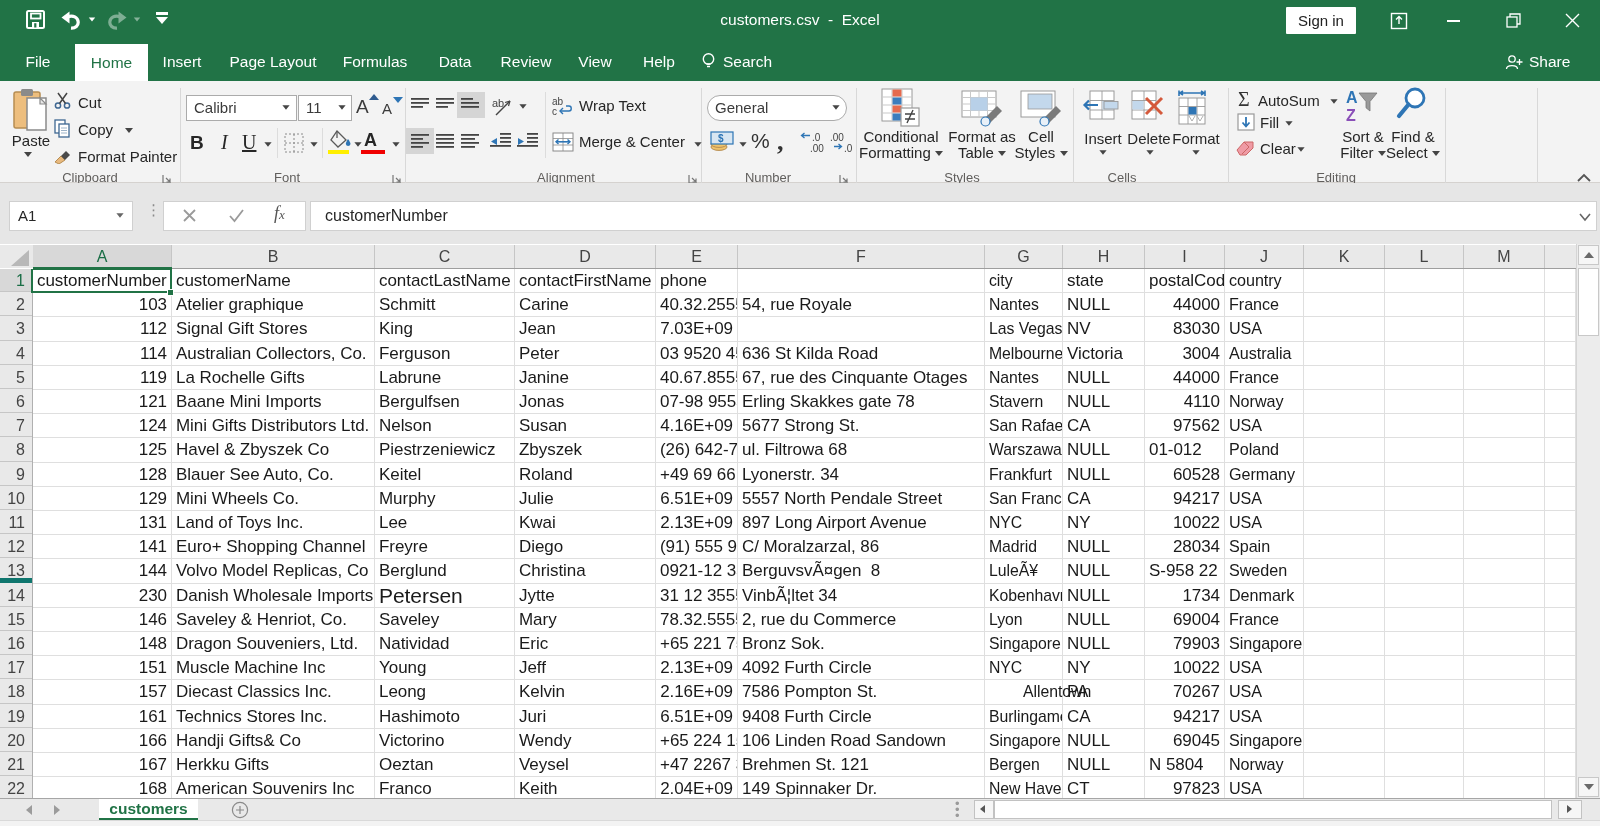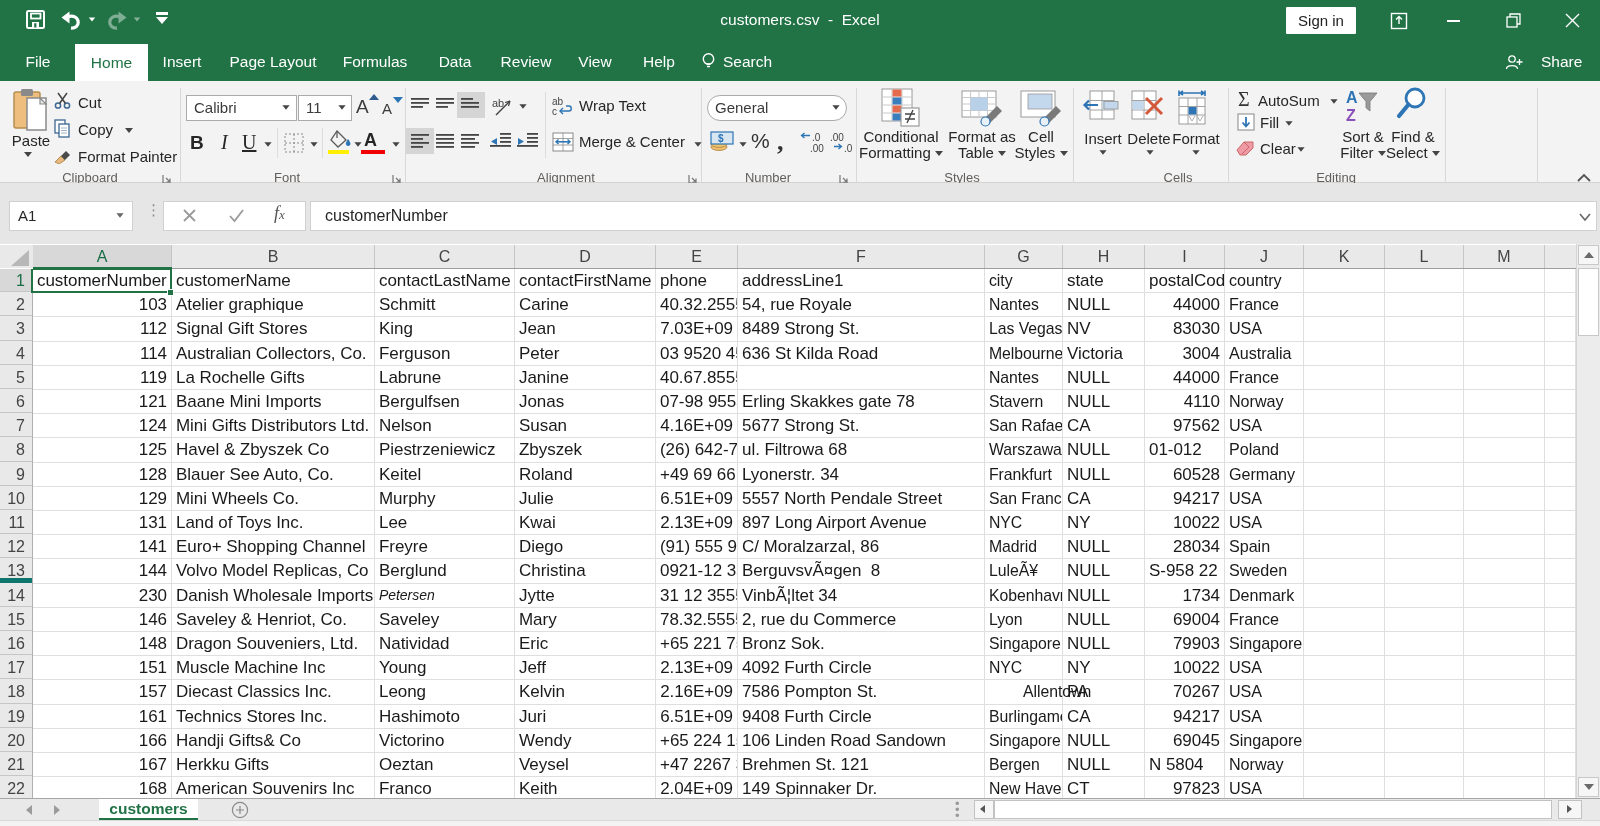--- a/index.html
+++ b/index.html
@@ -66,21 +66,21 @@
 <svg class="abs" style="left:700px;top:52px" width="17" height="19" viewBox="0 0 17 19">
 <circle cx="8.5" cy="7" r="5.2" fill="none" stroke="#fff" stroke-width="1.4"></circle>
 <path d="M6.5 12 L10.5 12 M7 14.5 L10 14.5" stroke="#fff" stroke-width="1.4"></path>
 </svg>
 <div class="abs tt" style="left:723px;top:42px;height:39px;line-height:39px;">Search</div>
 <svg class="abs" style="left:1505px;top:53px" width="19" height="18" viewBox="0 0 19 18">
 <circle cx="7" cy="6" r="3.2" fill="none" stroke="#fff" stroke-width="1.3"></circle>
 <path d="M1.5 16 C1.5 11.5 12.5 11.5 12.5 16" fill="none" stroke="#fff" stroke-width="1.3"></path>
 <path d="M14.5 6 L14.5 12 M11.5 9 L17.5 9" stroke="#fff" stroke-width="1.3"></path>
 </svg>
-<div class="abs tt" style="left:1529px;top:42px;height:39px;line-height:39px;margin-left:12px;">Share</div>
+<div class="abs tt" style="left:1529px;top:42px;height:39px;line-height:39px;">Share</div>
 <div class="abs" style="left:0;top:81px;width:1600px;height:102px;background:#f3f3f3;border-bottom:1px solid #d5d2cf;box-sizing:border-box;"></div>
 <div class="sep" style="left:180px;"></div>
 <div class="sep" style="left:405px;"></div>
 <div class="sep" style="left:701px;"></div>
 <div class="sep" style="left:856px;"></div>
 <div class="sep" style="left:1073px;"></div>
 <div class="sep" style="left:1228px;"></div>
 <div class="sep" style="left:1445px;"></div>
 <div class="sep" style="left:1537px;"></div>
 <svg class="abs" style="left:10px;top:88px" width="40" height="44" viewBox="0 0 40 44">
@@ -328,21 +328,21 @@
 <rect x="4" y="8" width="26" height="26" fill="#fff" stroke="#9a9a9a" stroke-width="1"></rect>
 <path d="M4 16.5 L30 16.5 M4 25 L30 25 M13 8 L13 34 M22 8 L22 34" stroke="#9a9a9a" stroke-width="0.9"></path>
 <rect x="13.5" y="17" width="8" height="7.5" fill="#2e75b5"></rect>
 <path d="M14 26 L17 31 L20 26 M22 26 L25 31 L28 26" fill="#fff" stroke="#9a9a9a" stroke-width="0.8"></path>
 <path d="M5 3 L29 3 M5 3 L8 1 M5 3 L8 5 M29 3 L26 1 M29 3 L26 5 M4 0.5 L4 6 M30 0.5 L30 6" stroke="#2e75b5" stroke-width="1.6" fill="none"></path>
 </svg>
 <div class="abs ric" style="left:1166px;top:130px;width:60px;text-align:center;">Format</div>
 <div class="abs" style="left:1192px;top:150px">
     <div class="tri-d" style="transform:scale(0.9);border-top-color:#444"></div>
   </div>
-<div class="glabel" style="left:1148px;width:60px;">Cells</div>
+<div class="glabel" style="left:1092px;width:60px;">Cells</div>
 <div class="abs" style="left:1238px;top:88px;font-size:20px;color:#333;font-family:'Liberation Serif',serif;">Σ</div>
 <div class="abs ric" style="left:1258px;top:92px;">AutoSum</div>
 <div class="abs" style="left:1330px;top:99px">
     <div class="tri-d" style="transform:scale(0.9);border-top-color:#444"></div>
   </div>
 <svg class="abs" style="left:1237px;top:113px" width="18" height="18" viewBox="0 0 18 18">
 <rect x="1" y="1" width="16" height="16" fill="#fff" stroke="#9a9a9a" stroke-width="1.2"></rect>
 <path d="M9 4 L9 13 M5.5 9.5 L9 13.5 L12.5 9.5" fill="none" stroke="#2e75b5" stroke-width="1.8"></path>
 </svg>
 <div class="abs ric" style="left:1260px;top:114px;">Fill</div>
@@ -470,60 +470,59 @@
 <div class="abs" style="left:0;top:435.6px;width:32px;height:23.2px;background:#e9e9e9;border-bottom:1px solid #c6c6c6;box-sizing:content-box;text-align:right;padding-right:7px;line-height:24.2px;font-size:16px;color:#444444;box-sizing:border-box;">19</div>
 <div class="abs" style="left:0;top:459.8px;width:32px;height:23.2px;background:#e9e9e9;border-bottom:1px solid #c6c6c6;box-sizing:content-box;text-align:right;padding-right:7px;line-height:24.2px;font-size:16px;color:#444444;box-sizing:border-box;">20</div>
 <div class="abs" style="left:0;top:484.0px;width:32px;height:23.2px;background:#e9e9e9;border-bottom:1px solid #c6c6c6;box-sizing:content-box;text-align:right;padding-right:7px;line-height:24.2px;font-size:16px;color:#444444;box-sizing:border-box;">21</div>
 <div class="abs" style="left:0;top:508.2px;width:32px;height:23.2px;background:#e9e9e9;border-bottom:1px solid #c6c6c6;box-sizing:content-box;text-align:right;padding-right:7px;line-height:24.2px;font-size:16px;color:#444444;box-sizing:border-box;">22</div>
 <div class="abs" style="left:31px;top:0;width:2px;height:23.2px;background:#217346;"></div>
 <div class="abs" style="left:33px;top:0.0px;width:138px;height:23.2px;overflow:hidden;white-space:pre;font-size:17px;letter-spacing:-0.05px;color:#1a1a1a;line-height:23.2px;text-align:left;padding-left:4px;box-sizing:border-box;">customerNumber</div>
 <div class="abs" style="left:172px;top:0.0px;width:202px;height:23.2px;overflow:hidden;white-space:pre;font-size:17px;letter-spacing:-0.05px;color:#1a1a1a;line-height:23.2px;text-align:left;padding-left:4px;box-sizing:border-box;">customerName</div>
 <div class="abs" style="left:375px;top:0.0px;width:139px;height:23.2px;overflow:hidden;white-space:pre;font-size:17px;letter-spacing:-0.05px;color:#1a1a1a;line-height:23.2px;text-align:left;padding-left:4px;box-sizing:border-box;">contactLastName</div>
 <div class="abs" style="left:515px;top:0.0px;width:140px;height:23.2px;overflow:hidden;white-space:pre;font-size:17px;letter-spacing:-0.05px;color:#1a1a1a;line-height:23.2px;text-align:left;padding-left:4px;box-sizing:border-box;">contactFirstName</div>
 <div class="abs" style="left:656px;top:0.0px;width:81px;height:23.2px;overflow:hidden;white-space:pre;font-size:17px;letter-spacing:-0.05px;color:#1a1a1a;line-height:23.2px;text-align:left;padding-left:4px;box-sizing:border-box;">phone</div>
-<div class="abs" style="left:738px;top:0.0px;width:246px;height:23.2px;overflow:hidden;white-space:pre;font-size:17px;letter-spacing:-0.05px;color:#1a1a1a;line-height:23.2px;text-align:left;padding-left:4px;box-sizing:border-box;">addressLine1</div>
 <div class="abs" style="left:985px;top:0.0px;width:77px;height:23.2px;overflow:hidden;white-space:pre;font-size:17px;letter-spacing:-0.05px;color:#1a1a1a;line-height:23.2px;text-align:left;padding-left:4px;box-sizing:border-box;"><span style="display:inline-block;transform:scaleX(0.93);transform-origin:0 50%;">city</span></div>
 <div class="abs" style="left:1063px;top:0.0px;width:81px;height:23.2px;overflow:hidden;white-space:pre;font-size:17px;letter-spacing:-0.05px;color:#1a1a1a;line-height:23.2px;text-align:left;padding-left:4px;box-sizing:border-box;">state</div>
 <div class="abs" style="left:1145px;top:0.0px;width:79px;height:23.2px;overflow:hidden;white-space:pre;font-size:17px;letter-spacing:-0.05px;color:#1a1a1a;line-height:23.2px;text-align:left;padding-left:4px;box-sizing:border-box;">postalCode</div>
 <div class="abs" style="left:1225px;top:0.0px;width:78px;height:23.2px;overflow:hidden;white-space:pre;font-size:17px;letter-spacing:-0.05px;color:#1a1a1a;line-height:23.2px;text-align:left;padding-left:4px;box-sizing:border-box;"><span style="display:inline-block;transform:scaleX(0.95);transform-origin:0 50%;">country</span></div>
 <div class="abs" style="left:33px;top:24.2px;width:138px;height:23.2px;overflow:hidden;white-space:pre;font-size:17px;letter-spacing:-0.05px;color:#1a1a1a;line-height:23.2px;text-align:right;padding-right:4px;box-sizing:border-box;">103</div>
 <div class="abs" style="left:172px;top:24.2px;width:202px;height:23.2px;overflow:hidden;white-space:pre;font-size:17px;letter-spacing:-0.05px;color:#1a1a1a;line-height:23.2px;text-align:left;padding-left:4px;box-sizing:border-box;">Atelier graphique</div>
 <div class="abs" style="left:375px;top:24.2px;width:139px;height:23.2px;overflow:hidden;white-space:pre;font-size:17px;letter-spacing:-0.05px;color:#1a1a1a;line-height:23.2px;text-align:left;padding-left:4px;box-sizing:border-box;">Schmitt</div>
 <div class="abs" style="left:515px;top:24.2px;width:140px;height:23.2px;overflow:hidden;white-space:pre;font-size:17px;letter-spacing:-0.05px;color:#1a1a1a;line-height:23.2px;text-align:left;padding-left:4px;box-sizing:border-box;">Carine</div>
 <div class="abs" style="left:656px;top:24.2px;width:81px;height:23.2px;overflow:hidden;white-space:pre;font-size:17px;letter-spacing:-0.05px;color:#1a1a1a;line-height:23.2px;text-align:left;padding-left:4px;box-sizing:border-box;">40.32.2555</div>
 <div class="abs" style="left:738px;top:24.2px;width:246px;height:23.2px;overflow:hidden;white-space:pre;font-size:17px;letter-spacing:-0.05px;color:#1a1a1a;line-height:23.2px;text-align:left;padding-left:4px;box-sizing:border-box;">54, rue Royale</div>
 <div class="abs" style="left:985px;top:24.2px;width:77px;height:23.2px;overflow:hidden;white-space:pre;font-size:17px;letter-spacing:-0.05px;color:#1a1a1a;line-height:23.2px;text-align:left;padding-left:4px;box-sizing:border-box;"><span style="display:inline-block;transform:scaleX(0.93);transform-origin:0 50%;">Nantes</span></div>
 <div class="abs" style="left:1063px;top:24.2px;width:81px;height:23.2px;overflow:hidden;white-space:pre;font-size:17px;letter-spacing:-0.05px;color:#1a1a1a;line-height:23.2px;text-align:left;padding-left:4px;box-sizing:border-box;">NULL</div>
 <div class="abs" style="left:1145px;top:24.2px;width:79px;height:23.2px;overflow:hidden;white-space:pre;font-size:17px;letter-spacing:-0.05px;color:#1a1a1a;line-height:23.2px;text-align:right;padding-right:4px;box-sizing:border-box;">44000</div>
 <div class="abs" style="left:1225px;top:24.2px;width:78px;height:23.2px;overflow:hidden;white-space:pre;font-size:17px;letter-spacing:-0.05px;color:#1a1a1a;line-height:23.2px;text-align:left;padding-left:4px;box-sizing:border-box;"><span style="display:inline-block;transform:scaleX(0.95);transform-origin:0 50%;">France</span></div>
 <div class="abs" style="left:33px;top:48.4px;width:138px;height:23.2px;overflow:hidden;white-space:pre;font-size:17px;letter-spacing:-0.05px;color:#1a1a1a;line-height:23.2px;text-align:right;padding-right:4px;box-sizing:border-box;">112</div>
 <div class="abs" style="left:172px;top:48.4px;width:202px;height:23.2px;overflow:hidden;white-space:pre;font-size:17px;letter-spacing:-0.05px;color:#1a1a1a;line-height:23.2px;text-align:left;padding-left:4px;box-sizing:border-box;">Signal Gift Stores</div>
 <div class="abs" style="left:375px;top:48.4px;width:139px;height:23.2px;overflow:hidden;white-space:pre;font-size:17px;letter-spacing:-0.05px;color:#1a1a1a;line-height:23.2px;text-align:left;padding-left:4px;box-sizing:border-box;">King</div>
 <div class="abs" style="left:515px;top:48.4px;width:140px;height:23.2px;overflow:hidden;white-space:pre;font-size:17px;letter-spacing:-0.05px;color:#1a1a1a;line-height:23.2px;text-align:left;padding-left:4px;box-sizing:border-box;">Jean</div>
 <div class="abs" style="left:656px;top:48.4px;width:81px;height:23.2px;overflow:hidden;white-space:pre;font-size:17px;letter-spacing:-0.05px;color:#1a1a1a;line-height:23.2px;text-align:right;padding-right:4px;box-sizing:border-box;">7.03E+09</div>
-<div class="abs" style="left:738px;top:48.4px;width:246px;height:23.2px;overflow:hidden;white-space:pre;font-size:17px;letter-spacing:-0.05px;color:#1a1a1a;line-height:23.2px;text-align:left;padding-left:4px;box-sizing:border-box;">8489 Strong St.</div>
 <div class="abs" style="left:985px;top:48.4px;width:77px;height:23.2px;overflow:hidden;white-space:pre;font-size:17px;letter-spacing:-0.05px;color:#1a1a1a;line-height:23.2px;text-align:left;padding-left:4px;box-sizing:border-box;"><span style="display:inline-block;transform:scaleX(0.93);transform-origin:0 50%;">Las Vegas</span></div>
 <div class="abs" style="left:1063px;top:48.4px;width:81px;height:23.2px;overflow:hidden;white-space:pre;font-size:17px;letter-spacing:-0.05px;color:#1a1a1a;line-height:23.2px;text-align:left;padding-left:4px;box-sizing:border-box;">NV</div>
 <div class="abs" style="left:1145px;top:48.4px;width:79px;height:23.2px;overflow:hidden;white-space:pre;font-size:17px;letter-spacing:-0.05px;color:#1a1a1a;line-height:23.2px;text-align:right;padding-right:4px;box-sizing:border-box;">83030</div>
 <div class="abs" style="left:1225px;top:48.4px;width:78px;height:23.2px;overflow:hidden;white-space:pre;font-size:17px;letter-spacing:-0.05px;color:#1a1a1a;line-height:23.2px;text-align:left;padding-left:4px;box-sizing:border-box;"><span style="display:inline-block;transform:scaleX(0.95);transform-origin:0 50%;">USA</span></div>
 <div class="abs" style="left:33px;top:72.6px;width:138px;height:23.2px;overflow:hidden;white-space:pre;font-size:17px;letter-spacing:-0.05px;color:#1a1a1a;line-height:23.2px;text-align:right;padding-right:4px;box-sizing:border-box;">114</div>
 <div class="abs" style="left:172px;top:72.6px;width:202px;height:23.2px;overflow:hidden;white-space:pre;font-size:17px;letter-spacing:-0.05px;color:#1a1a1a;line-height:23.2px;text-align:left;padding-left:4px;box-sizing:border-box;">Australian Collectors, Co.</div>
 <div class="abs" style="left:375px;top:72.6px;width:139px;height:23.2px;overflow:hidden;white-space:pre;font-size:17px;letter-spacing:-0.05px;color:#1a1a1a;line-height:23.2px;text-align:left;padding-left:4px;box-sizing:border-box;">Ferguson</div>
 <div class="abs" style="left:515px;top:72.6px;width:140px;height:23.2px;overflow:hidden;white-space:pre;font-size:17px;letter-spacing:-0.05px;color:#1a1a1a;line-height:23.2px;text-align:left;padding-left:4px;box-sizing:border-box;">Peter</div>
 <div class="abs" style="left:656px;top:72.6px;width:81px;height:23.2px;overflow:hidden;white-space:pre;font-size:17px;letter-spacing:-0.05px;color:#1a1a1a;line-height:23.2px;text-align:left;padding-left:4px;box-sizing:border-box;">03 9520 4555</div>
 <div class="abs" style="left:738px;top:72.6px;width:246px;height:23.2px;overflow:hidden;white-space:pre;font-size:17px;letter-spacing:-0.05px;color:#1a1a1a;line-height:23.2px;text-align:left;padding-left:4px;box-sizing:border-box;">636 St Kilda Road</div>
 <div class="abs" style="left:985px;top:72.6px;width:77px;height:23.2px;overflow:hidden;white-space:pre;font-size:17px;letter-spacing:-0.05px;color:#1a1a1a;line-height:23.2px;text-align:left;padding-left:4px;box-sizing:border-box;"><span style="display:inline-block;transform:scaleX(0.93);transform-origin:0 50%;">Melbourne</span></div>
 <div class="abs" style="left:1063px;top:72.6px;width:81px;height:23.2px;overflow:hidden;white-space:pre;font-size:17px;letter-spacing:-0.05px;color:#1a1a1a;line-height:23.2px;text-align:left;padding-left:4px;box-sizing:border-box;">Victoria</div>
 <div class="abs" style="left:1145px;top:72.6px;width:79px;height:23.2px;overflow:hidden;white-space:pre;font-size:17px;letter-spacing:-0.05px;color:#1a1a1a;line-height:23.2px;text-align:right;padding-right:4px;box-sizing:border-box;">3004</div>
 <div class="abs" style="left:1225px;top:72.6px;width:78px;height:23.2px;overflow:hidden;white-space:pre;font-size:17px;letter-spacing:-0.05px;color:#1a1a1a;line-height:23.2px;text-align:left;padding-left:4px;box-sizing:border-box;"><span style="display:inline-block;transform:scaleX(0.95);transform-origin:0 50%;">Australia</span></div>
 <div class="abs" style="left:33px;top:96.8px;width:138px;height:23.2px;overflow:hidden;white-space:pre;font-size:17px;letter-spacing:-0.05px;color:#1a1a1a;line-height:23.2px;text-align:right;padding-right:4px;box-sizing:border-box;">119</div>
 <div class="abs" style="left:172px;top:96.8px;width:202px;height:23.2px;overflow:hidden;white-space:pre;font-size:17px;letter-spacing:-0.05px;color:#1a1a1a;line-height:23.2px;text-align:left;padding-left:4px;box-sizing:border-box;">La Rochelle Gifts</div>
 <div class="abs" style="left:375px;top:96.8px;width:139px;height:23.2px;overflow:hidden;white-space:pre;font-size:17px;letter-spacing:-0.05px;color:#1a1a1a;line-height:23.2px;text-align:left;padding-left:4px;box-sizing:border-box;">Labrune</div>
 <div class="abs" style="left:515px;top:96.8px;width:140px;height:23.2px;overflow:hidden;white-space:pre;font-size:17px;letter-spacing:-0.05px;color:#1a1a1a;line-height:23.2px;text-align:left;padding-left:4px;box-sizing:border-box;">Janine</div>
 <div class="abs" style="left:656px;top:96.8px;width:81px;height:23.2px;overflow:hidden;white-space:pre;font-size:17px;letter-spacing:-0.05px;color:#1a1a1a;line-height:23.2px;text-align:left;padding-left:4px;box-sizing:border-box;">40.67.8555</div>
+<div class="abs" style="left:738px;top:96.8px;width:246px;height:23.2px;overflow:hidden;white-space:pre;font-size:17px;letter-spacing:-0.05px;color:#1a1a1a;line-height:23.2px;text-align:left;padding-left:4px;box-sizing:border-box;">67, rue des Cinquante Otages</div>
 <div class="abs" style="left:985px;top:96.8px;width:77px;height:23.2px;overflow:hidden;white-space:pre;font-size:17px;letter-spacing:-0.05px;color:#1a1a1a;line-height:23.2px;text-align:left;padding-left:4px;box-sizing:border-box;"><span style="display:inline-block;transform:scaleX(0.93);transform-origin:0 50%;">Nantes</span></div>
 <div class="abs" style="left:1063px;top:96.8px;width:81px;height:23.2px;overflow:hidden;white-space:pre;font-size:17px;letter-spacing:-0.05px;color:#1a1a1a;line-height:23.2px;text-align:left;padding-left:4px;box-sizing:border-box;">NULL</div>
 <div class="abs" style="left:1145px;top:96.8px;width:79px;height:23.2px;overflow:hidden;white-space:pre;font-size:17px;letter-spacing:-0.05px;color:#1a1a1a;line-height:23.2px;text-align:right;padding-right:4px;box-sizing:border-box;">44000</div>
 <div class="abs" style="left:1225px;top:96.8px;width:78px;height:23.2px;overflow:hidden;white-space:pre;font-size:17px;letter-spacing:-0.05px;color:#1a1a1a;line-height:23.2px;text-align:left;padding-left:4px;box-sizing:border-box;"><span style="display:inline-block;transform:scaleX(0.95);transform-origin:0 50%;">France</span></div>
 <div class="abs" style="left:33px;top:121.0px;width:138px;height:23.2px;overflow:hidden;white-space:pre;font-size:17px;letter-spacing:-0.05px;color:#1a1a1a;line-height:23.2px;text-align:right;padding-right:4px;box-sizing:border-box;">121</div>
 <div class="abs" style="left:172px;top:121.0px;width:202px;height:23.2px;overflow:hidden;white-space:pre;font-size:17px;letter-spacing:-0.05px;color:#1a1a1a;line-height:23.2px;text-align:left;padding-left:4px;box-sizing:border-box;">Baane Mini Imports</div>
 <div class="abs" style="left:375px;top:121.0px;width:139px;height:23.2px;overflow:hidden;white-space:pre;font-size:17px;letter-spacing:-0.05px;color:#1a1a1a;line-height:23.2px;text-align:left;padding-left:4px;box-sizing:border-box;">Bergulfsen</div>
 <div class="abs" style="left:515px;top:121.0px;width:140px;height:23.2px;overflow:hidden;white-space:pre;font-size:17px;letter-spacing:-0.05px;color:#1a1a1a;line-height:23.2px;text-align:left;padding-left:4px;box-sizing:border-box;">Jonas</div>
 <div class="abs" style="left:656px;top:121.0px;width:81px;height:23.2px;overflow:hidden;white-space:pre;font-size:17px;letter-spacing:-0.05px;color:#1a1a1a;line-height:23.2px;text-align:left;padding-left:4px;box-sizing:border-box;">07-98 9555</div>
 <div class="abs" style="left:738px;top:121.0px;width:246px;height:23.2px;overflow:hidden;white-space:pre;font-size:17px;letter-spacing:-0.05px;color:#1a1a1a;line-height:23.2px;text-align:left;padding-left:4px;box-sizing:border-box;">Erling Skakkes gate 78</div>
@@ -596,21 +595,21 @@
 <div class="abs" style="left:375px;top:290.4px;width:139px;height:23.2px;overflow:hidden;white-space:pre;font-size:17px;letter-spacing:-0.05px;color:#1a1a1a;line-height:23.2px;text-align:left;padding-left:4px;box-sizing:border-box;">Berglund</div>
 <div class="abs" style="left:515px;top:290.4px;width:140px;height:23.2px;overflow:hidden;white-space:pre;font-size:17px;letter-spacing:-0.05px;color:#1a1a1a;line-height:23.2px;text-align:left;padding-left:4px;box-sizing:border-box;">Christina</div>
 <div class="abs" style="left:656px;top:290.4px;width:81px;height:23.2px;overflow:hidden;white-space:pre;font-size:17px;letter-spacing:-0.05px;color:#1a1a1a;line-height:23.2px;text-align:left;padding-left:4px;box-sizing:border-box;">0921-12 3555</div>
 <div class="abs" style="left:738px;top:290.4px;width:246px;height:23.2px;overflow:hidden;white-space:pre;font-size:17px;letter-spacing:-0.05px;color:#1a1a1a;line-height:23.2px;text-align:left;padding-left:4px;box-sizing:border-box;">BerguvsvÃ¤gen  8</div>
 <div class="abs" style="left:985px;top:290.4px;width:77px;height:23.2px;overflow:hidden;white-space:pre;font-size:17px;letter-spacing:-0.05px;color:#1a1a1a;line-height:23.2px;text-align:left;padding-left:4px;box-sizing:border-box;"><span style="display:inline-block;transform:scaleX(0.93);transform-origin:0 50%;">LuleÃ¥</span></div>
 <div class="abs" style="left:1063px;top:290.4px;width:81px;height:23.2px;overflow:hidden;white-space:pre;font-size:17px;letter-spacing:-0.05px;color:#1a1a1a;line-height:23.2px;text-align:left;padding-left:4px;box-sizing:border-box;">NULL</div>
 <div class="abs" style="left:1145px;top:290.4px;width:79px;height:23.2px;overflow:hidden;white-space:pre;font-size:17px;letter-spacing:-0.05px;color:#1a1a1a;line-height:23.2px;text-align:left;padding-left:4px;box-sizing:border-box;">S-958 22</div>
 <div class="abs" style="left:1225px;top:290.4px;width:78px;height:23.2px;overflow:hidden;white-space:pre;font-size:17px;letter-spacing:-0.05px;color:#1a1a1a;line-height:23.2px;text-align:left;padding-left:4px;box-sizing:border-box;"><span style="display:inline-block;transform:scaleX(0.95);transform-origin:0 50%;">Sweden</span></div>
 <div class="abs" style="left:33px;top:314.6px;width:138px;height:23.2px;overflow:hidden;white-space:pre;font-size:17px;letter-spacing:-0.05px;color:#1a1a1a;line-height:23.2px;text-align:right;padding-right:4px;box-sizing:border-box;">230</div>
 <div class="abs" style="left:172px;top:314.6px;width:202px;height:23.2px;overflow:hidden;white-space:pre;font-size:17px;letter-spacing:-0.05px;color:#1a1a1a;line-height:23.2px;text-align:left;padding-left:4px;box-sizing:border-box;">Danish Wholesale Imports</div>
-<div class="abs" style="left:375px;top:314.6px;width:139px;height:23.2px;overflow:hidden;white-space:pre;font-size:14px;letter-spacing:-0.05px;color:#1a1a1a;line-height:23.2px;text-align:left;padding-left:4px;box-sizing:border-box;font-style:italic;">Petersen</div>
+<div class="abs" style="left:375px;top:314.6px;width:139px;height:23.2px;overflow:hidden;white-space:pre;font-size:21px;letter-spacing:-0.05px;color:#1a1a1a;line-height:23.2px;text-align:left;padding-left:4px;box-sizing:border-box;">Petersen</div>
 <div class="abs" style="left:515px;top:314.6px;width:140px;height:23.2px;overflow:hidden;white-space:pre;font-size:17px;letter-spacing:-0.05px;color:#1a1a1a;line-height:23.2px;text-align:left;padding-left:4px;box-sizing:border-box;">Jytte</div>
 <div class="abs" style="left:656px;top:314.6px;width:81px;height:23.2px;overflow:hidden;white-space:pre;font-size:17px;letter-spacing:-0.05px;color:#1a1a1a;line-height:23.2px;text-align:left;padding-left:4px;box-sizing:border-box;">31 12 3555</div>
 <div class="abs" style="left:738px;top:314.6px;width:246px;height:23.2px;overflow:hidden;white-space:pre;font-size:17px;letter-spacing:-0.05px;color:#1a1a1a;line-height:23.2px;text-align:left;padding-left:4px;box-sizing:border-box;">VinbÃ¦ltet 34</div>
 <div class="abs" style="left:985px;top:314.6px;width:77px;height:23.2px;overflow:hidden;white-space:pre;font-size:17px;letter-spacing:-0.05px;color:#1a1a1a;line-height:23.2px;text-align:left;padding-left:4px;box-sizing:border-box;"><span style="display:inline-block;transform:scaleX(0.93);transform-origin:0 50%;">Kobenhavn</span></div>
 <div class="abs" style="left:1063px;top:314.6px;width:81px;height:23.2px;overflow:hidden;white-space:pre;font-size:17px;letter-spacing:-0.05px;color:#1a1a1a;line-height:23.2px;text-align:left;padding-left:4px;box-sizing:border-box;">NULL</div>
 <div class="abs" style="left:1145px;top:314.6px;width:79px;height:23.2px;overflow:hidden;white-space:pre;font-size:17px;letter-spacing:-0.05px;color:#1a1a1a;line-height:23.2px;text-align:right;padding-right:4px;box-sizing:border-box;">1734</div>
 <div class="abs" style="left:1225px;top:314.6px;width:78px;height:23.2px;overflow:hidden;white-space:pre;font-size:17px;letter-spacing:-0.05px;color:#1a1a1a;line-height:23.2px;text-align:left;padding-left:4px;box-sizing:border-box;"><span style="display:inline-block;transform:scaleX(0.95);transform-origin:0 50%;">Denmark</span></div>
 <div class="abs" style="left:33px;top:338.8px;width:138px;height:23.2px;overflow:hidden;white-space:pre;font-size:17px;letter-spacing:-0.05px;color:#1a1a1a;line-height:23.2px;text-align:right;padding-right:4px;box-sizing:border-box;">146</div>
 <div class="abs" style="left:172px;top:338.8px;width:202px;height:23.2px;overflow:hidden;white-space:pre;font-size:17px;letter-spacing:-0.05px;color:#1a1a1a;line-height:23.2px;text-align:left;padding-left:4px;box-sizing:border-box;">Saveley &amp; Henriot, Co.</div>
 <div class="abs" style="left:375px;top:338.8px;width:139px;height:23.2px;overflow:hidden;white-space:pre;font-size:17px;letter-spacing:-0.05px;color:#1a1a1a;line-height:23.2px;text-align:left;padding-left:4px;box-sizing:border-box;">Saveley</div>

